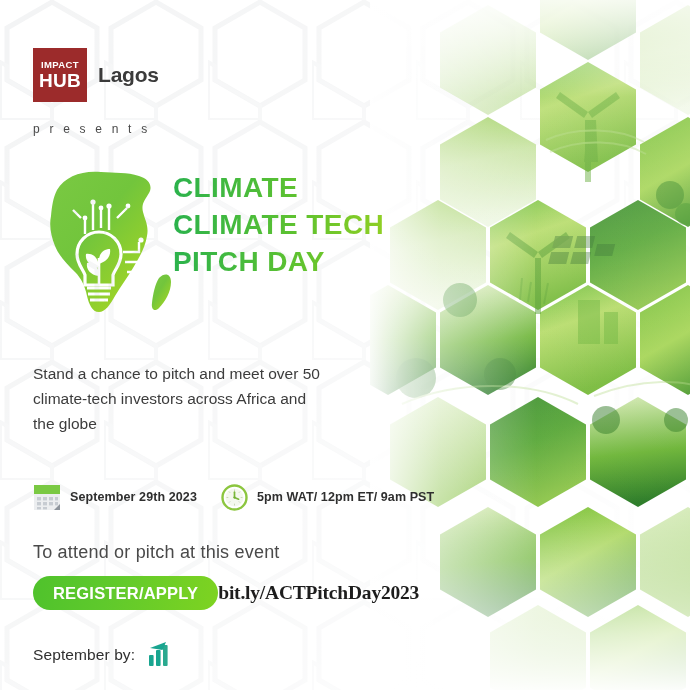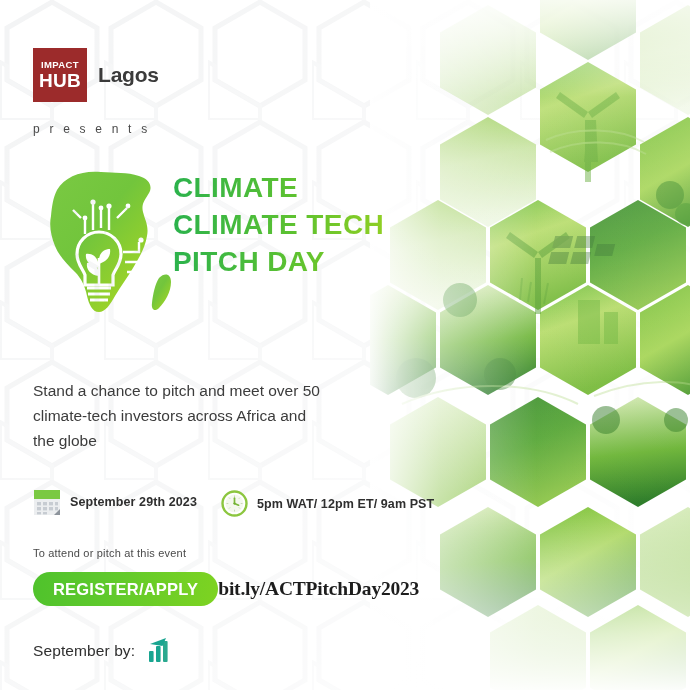--- a/index.html
+++ b/index.html
@@ -119,53 +119,53 @@
     background: linear-gradient(90deg, #2bb24c 0%, #62c32e 40%, #9ed321 72%, #c3dc2a 100%);
     -webkit-background-clip: text;
     background-clip: text;
     color: transparent;
     -webkit-text-fill-color: transparent;
     white-space: nowrap;
   }
 
   
   .description {
-    margin-top: 53px;
+    margin-top: 36px;
     width: 372px;
     font-size: 15.5px;
     line-height: 1.62;
     color: #3c3c3c;
     text-align: justify;
   }
   .description .last { text-align: left; }
 
   
   .meta-row {
-    margin-top: 34px;
-    display: flex;
-    align-items: flex-end;
+    margin-top: 46px;
+    display: flex;
+    align-items: center;
   }
   .meta-item {
     display: flex;
     align-items: center;
     gap: 9px;
   }
   .meta-item + .meta-item { margin-left: 24px; }
   .meta-text {
     font-size: 12.5px;
     font-weight: bold;
     color: #2f2f2f;
     letter-spacing: 0.1px;
     white-space: nowrap;
   }
 
   
   .cta-caption {
     margin-top: 30px;
-    font-size: 11px;
+    font-size: 18px;
     color: #4a4a4a;
     letter-spacing: 0.2px;
   }
   .cta-row {
     margin-top: 13px;
     display: flex;
     align-items: center;
     gap: 0;
   }
   .register-btn {

